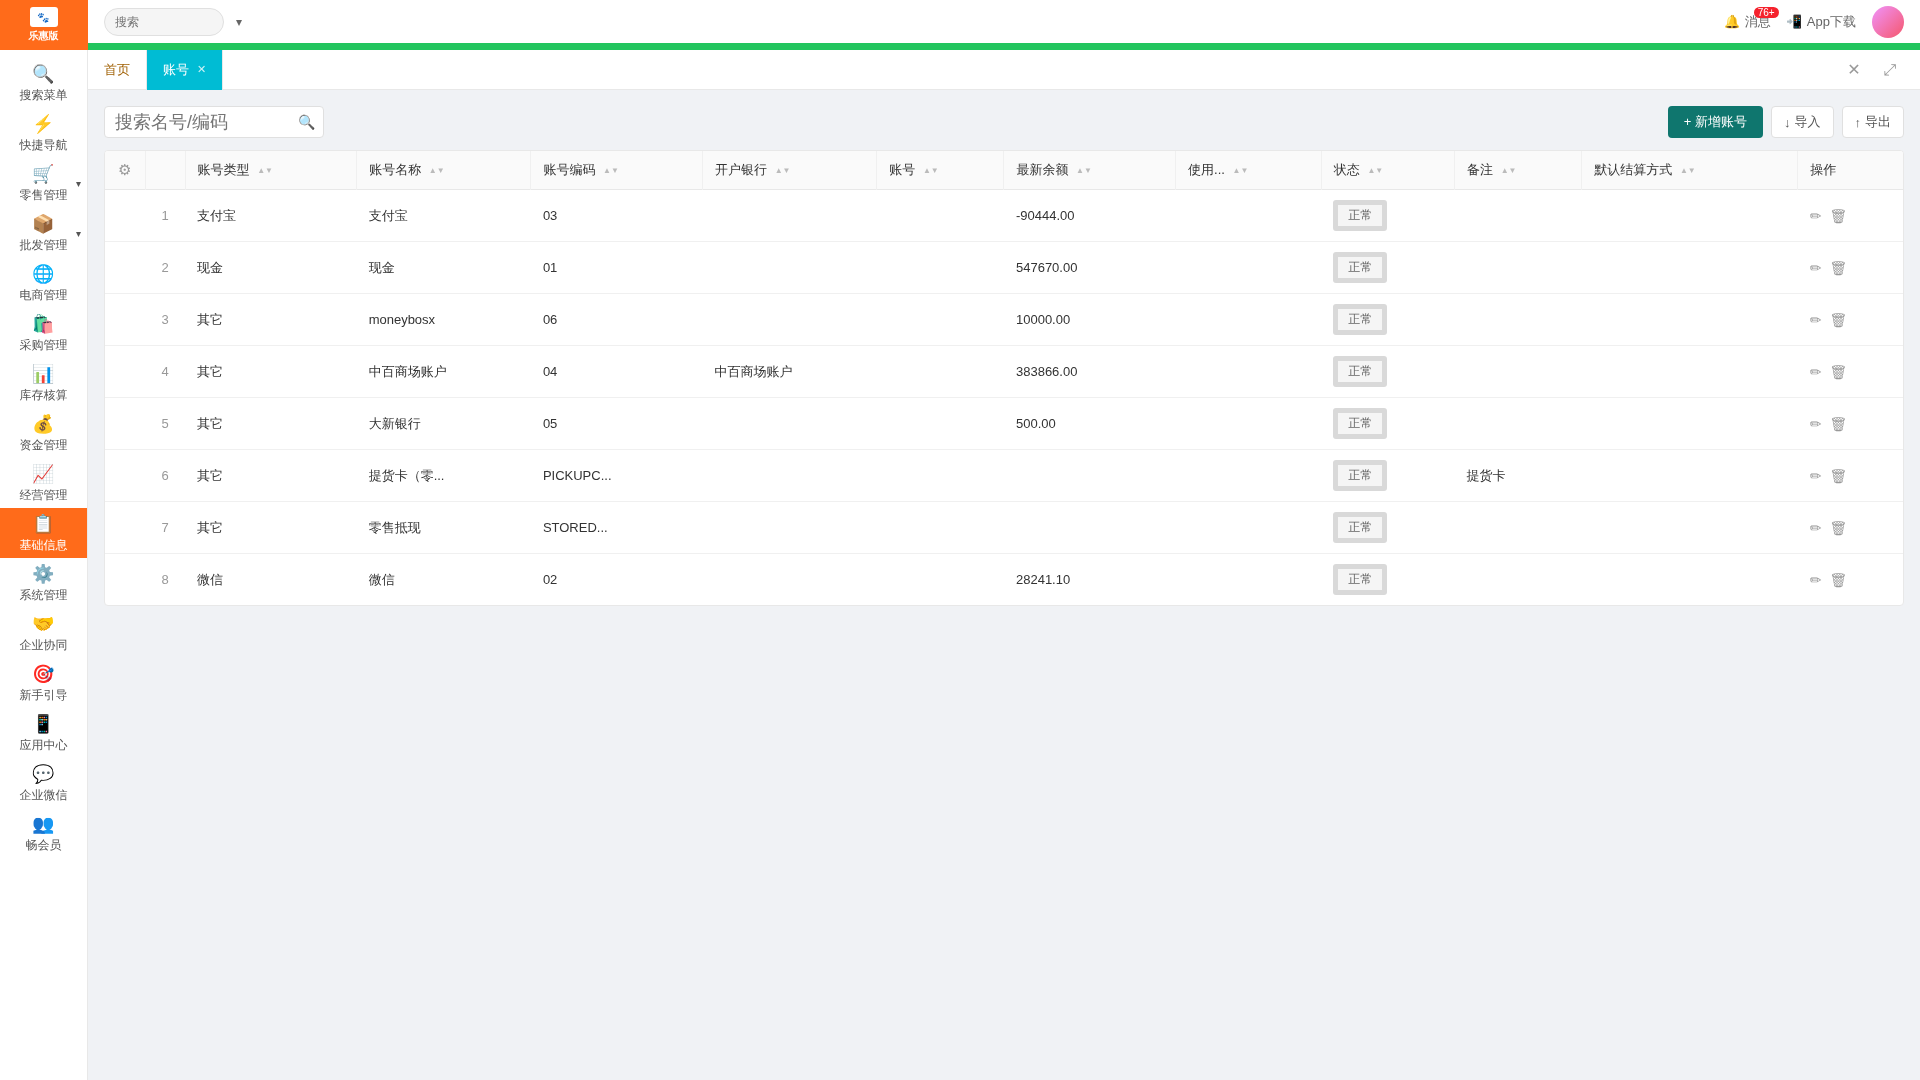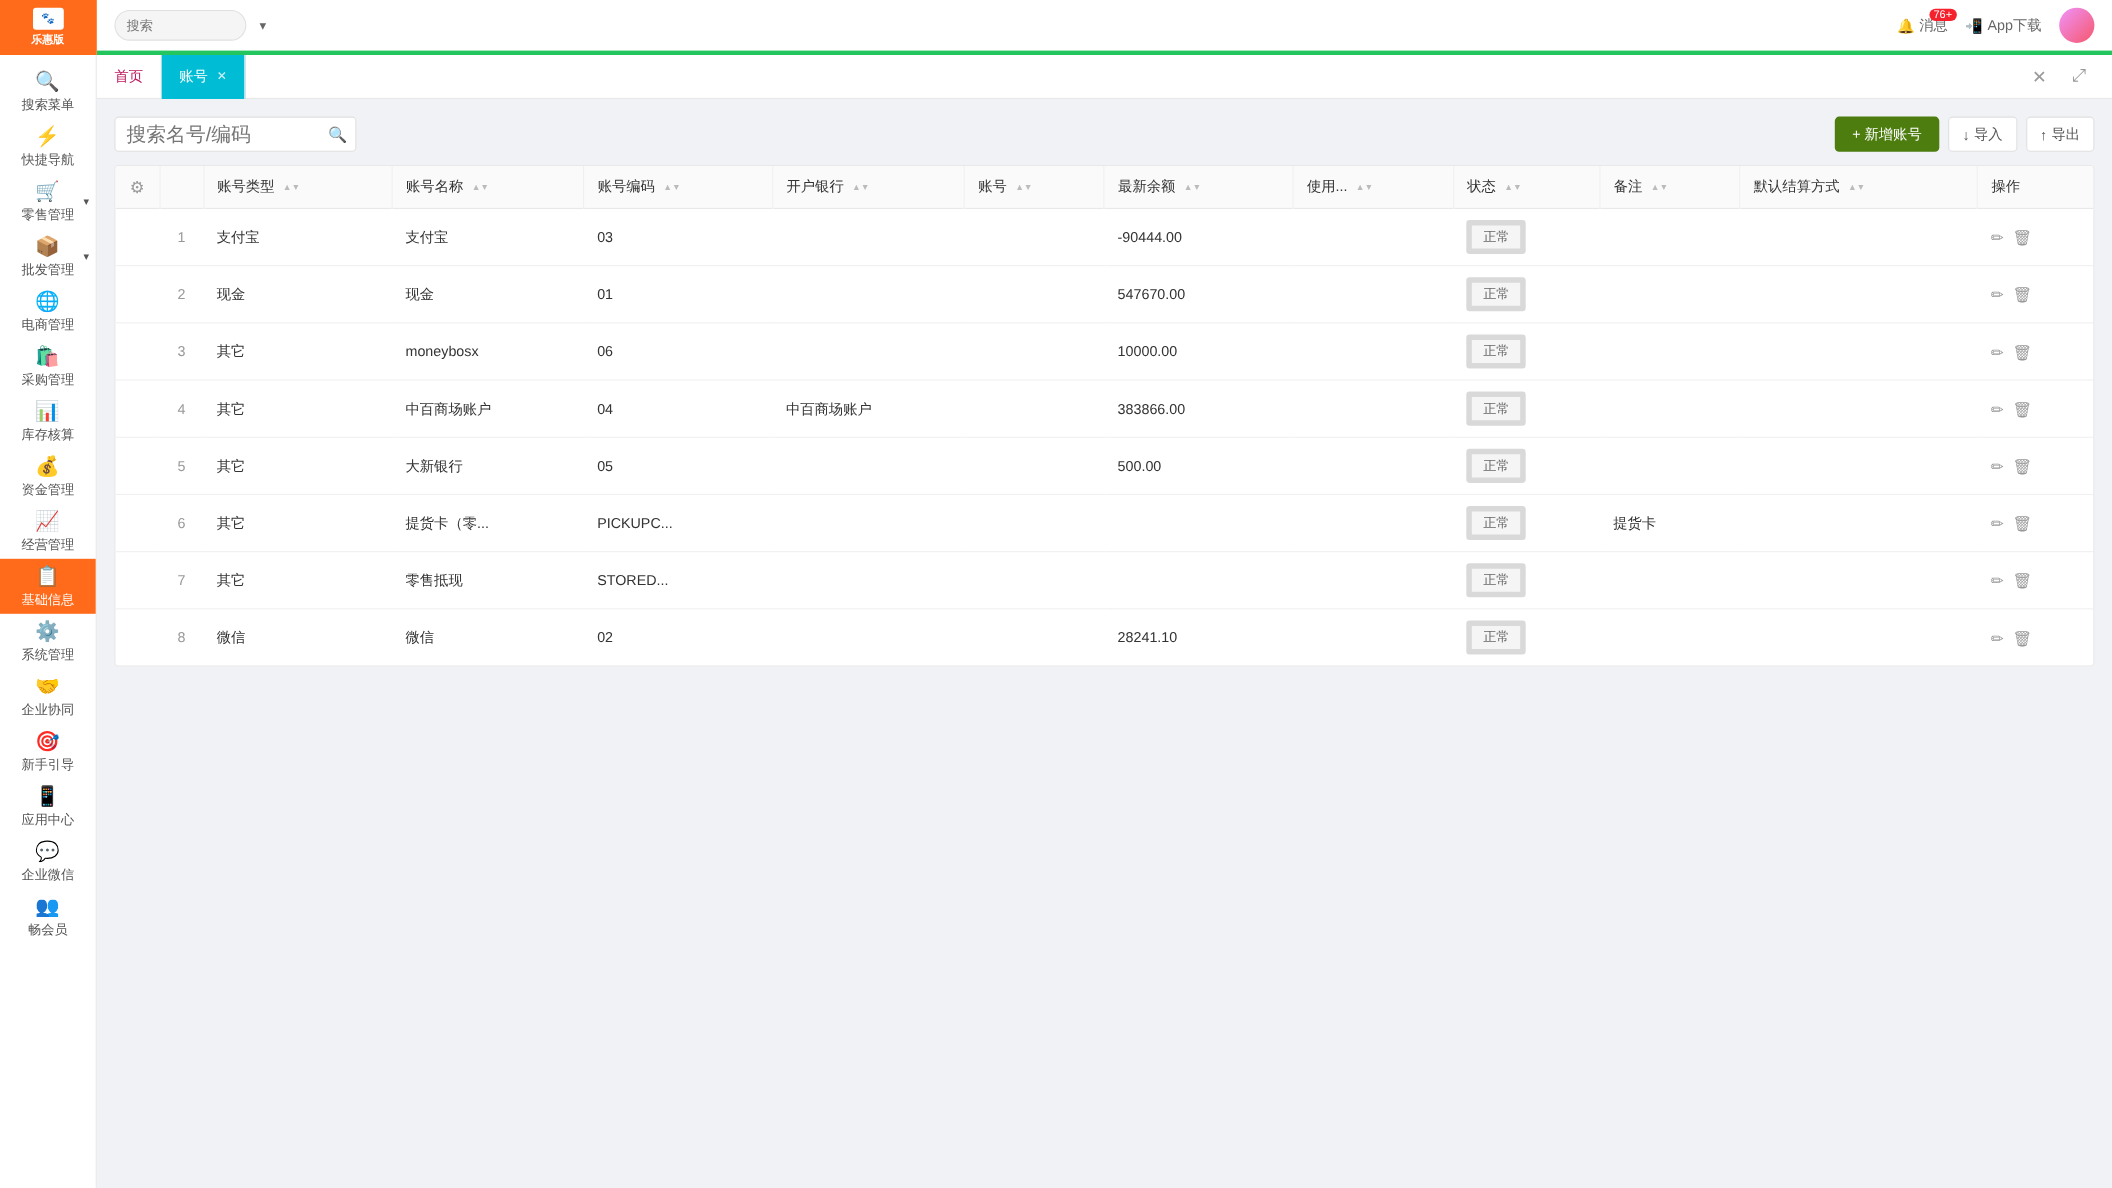--- a/index.html
+++ b/index.html
@@ -89,21 +89,21 @@
     }
 
     
     .top-header {
       height: 50px;
       background: #fff;
       display: flex;
       align-items: center;
       justify-content: space-between;
       padding: 0 16px;
-      border-bottom: 4px solid #22c55e;
+      border-bottom: 7px solid #22c55e;
       flex-shrink: 0;
     }
     .header-left {
       display: flex;
       align-items: center;
       gap: 12px;
     }
     .search-box {
       width: 120px;
       height: 28px;
@@ -175,21 +175,21 @@
       flex-shrink: 0;
     }
     .tab {
       height: 40px;
       padding: 0 16px;
       display: flex;
       align-items: center;
       gap: 8px;
       cursor: pointer;
       font-size: 13px;
-      color: #be185d;
+      color: #a16207;
       border-right: 1px solid #e8e8e8;
       position: relative;
     }
     .tab.active {
       background: #00bcd4;
       color: #fff;
     }
     .tab-close {
       font-size: 11px;
       color: rgba(255,255,255,0.8);
@@ -249,21 +249,21 @@
       font-size: 14px;
     }
     .toolbar-right {
       display: flex;
       align-items: center;
       gap: 8px;
     }
     .btn-add {
       height: 32px;
       padding: 0 16px;
-      background: #4d7c0f;
+      background: #0f766e;
       color: #fff;
       border: none;
       border-radius: 4px;
       cursor: pointer;
       font-size: 13px;
       display: flex;
       align-items: center;
       gap: 4px;
     }
     .btn-import, .btn-export {

